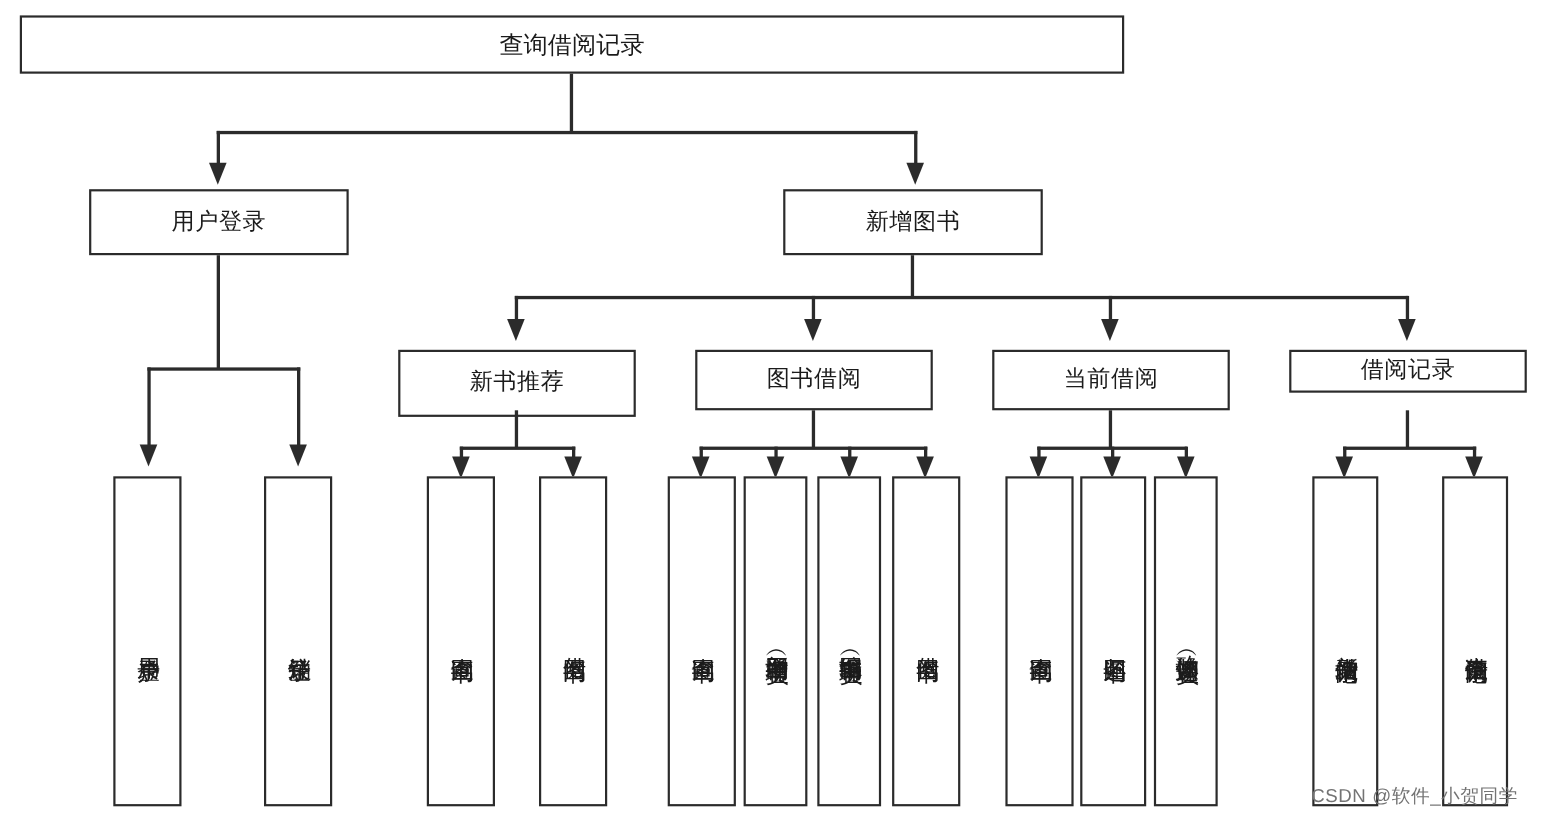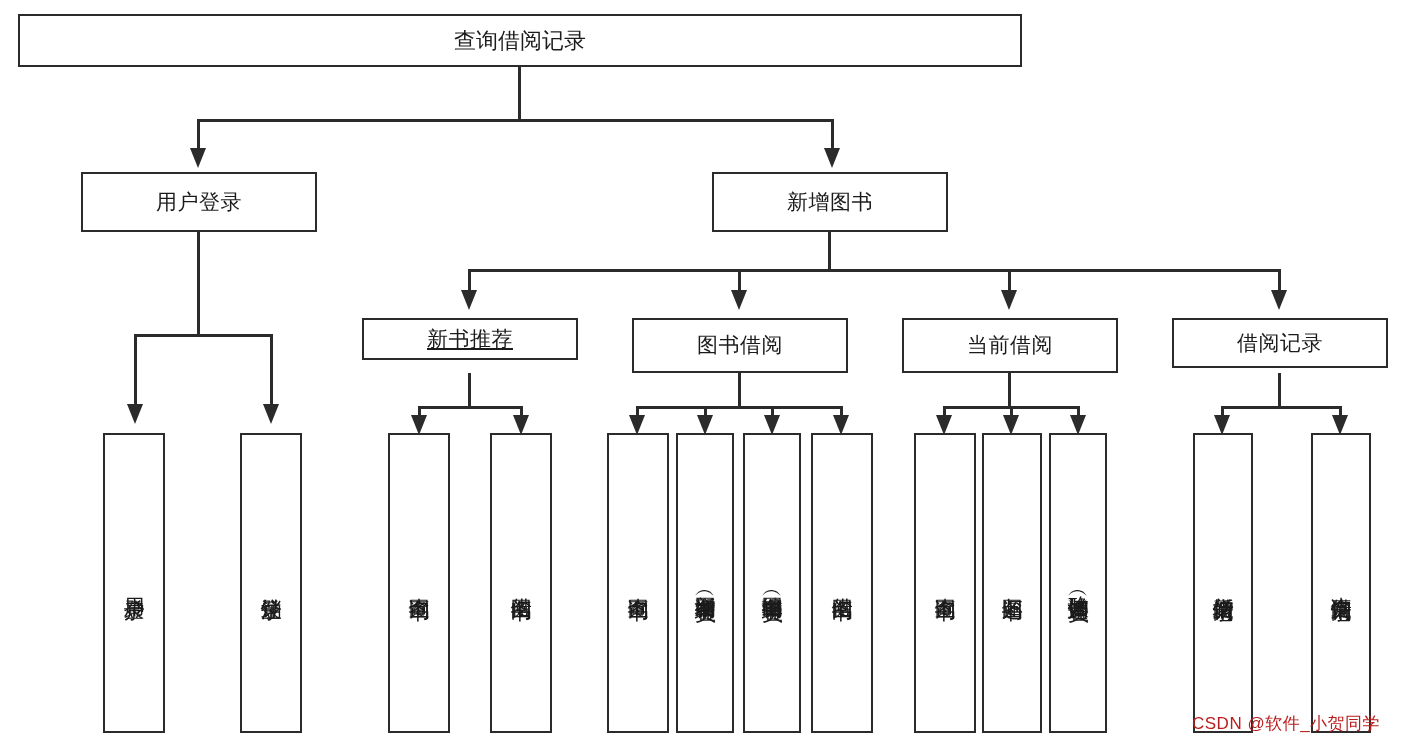--- a/index.html
+++ b/index.html
@@ -60,21 +60,21 @@
   .arrow {
     position: absolute;
     width: 0;
     height: 0;
     border-left: 8px solid transparent;
     border-right: 8px solid transparent;
     border-top: 20px solid #2b2b2b;
   }
   .watermark {
     position: absolute;
-    color: #b91c1c;
+    color: #737373;
     font-size: 17px;
     white-space: nowrap;
     letter-spacing: 0.5px;
   }
 </style>
 </head>
 <body>
 
 <div id="canvas">
 
@@ -110,30 +110,30 @@
 
   <div class="edge vline" style="left:468px; top:269px; width:3px; height:22px;"></div>
   <div class="arrow" style="left:461px; top:290px;"></div>
   <div class="edge vline" style="left:738px; top:269px; width:3px; height:22px;"></div>
   <div class="arrow" style="left:731px; top:290px;"></div>
   <div class="edge vline" style="left:1008px; top:269px; width:3px; height:22px;"></div>
   <div class="arrow" style="left:1001px; top:290px;"></div>
   <div class="edge vline" style="left:1278px; top:269px; width:3px; height:22px;"></div>
   <div class="arrow" style="left:1271px; top:290px;"></div>
 
-  <div class="node h" style="left:362px; top:318px; width:216px; height:42px;text-decoration:underline;">
+  <div class="node h" style="left:362px; top:318px; width:216px; height:61px;">
     <span>新书推荐</span>
   </div>
   <div class="node h" style="left:902px; top:318px; width:216px; height:55px;">
     <span>当前借阅</span>
   </div>
   <div class="node h" style="left:632px; top:318px; width:216px; height:55px;">
     <span>图书借阅</span>
   </div>
-  <div class="node h" style="left:1172px; top:318px; width:216px; height:50px;">
+  <div class="node h" style="left:1172px; top:318px; width:216px; height:39px;">
     <span>借阅记录</span>
   </div>
 
   <div class="edge vline" style="left:468px; top:373px; width:3px; height:35px;"></div>
   <div class="edge hline" style="left:418px; top:406px; width:105px; height:3px;"></div>
   <div class="edge vline" style="left:418px; top:406px; width:3px; height:12px;"></div>
   <div class="arrow" style="left:411px; top:415px;"></div>
   <div class="edge vline" style="left:520px; top:406px; width:3px; height:12px;"></div>
   <div class="arrow" style="left:513px; top:415px;"></div>
 

